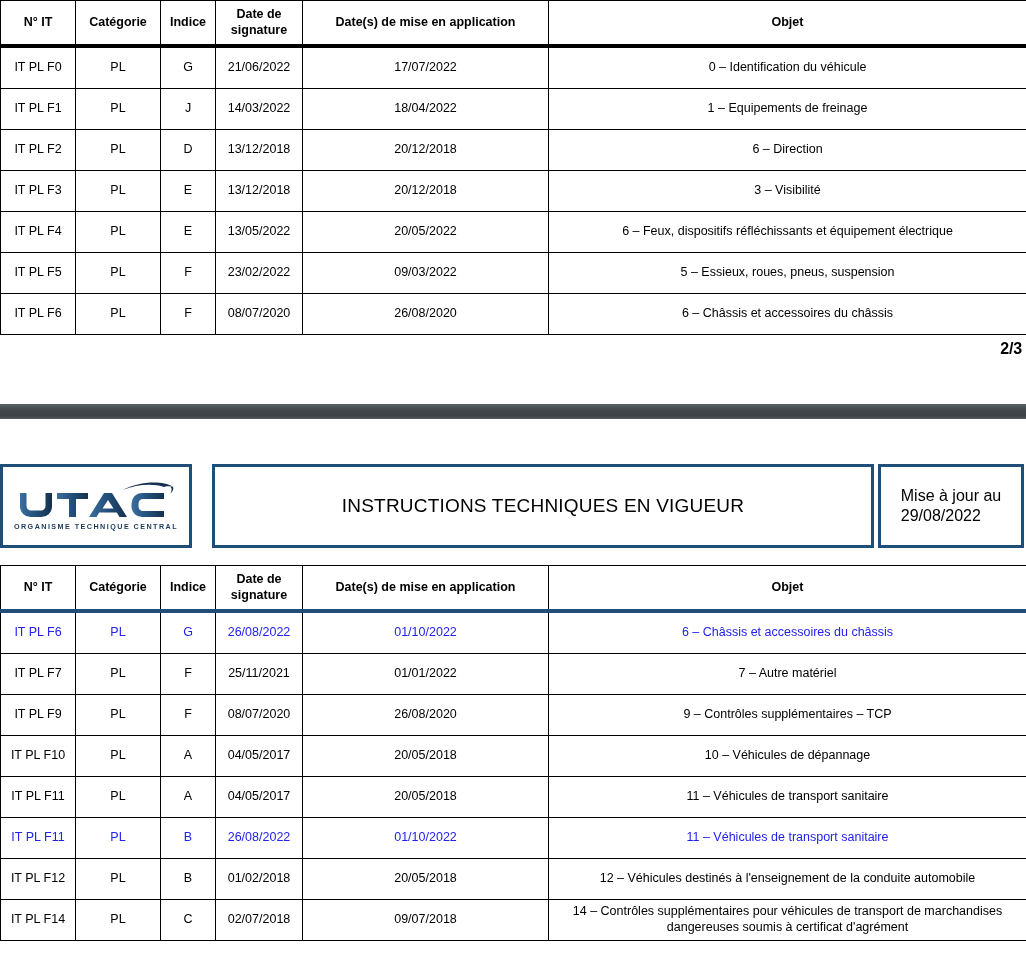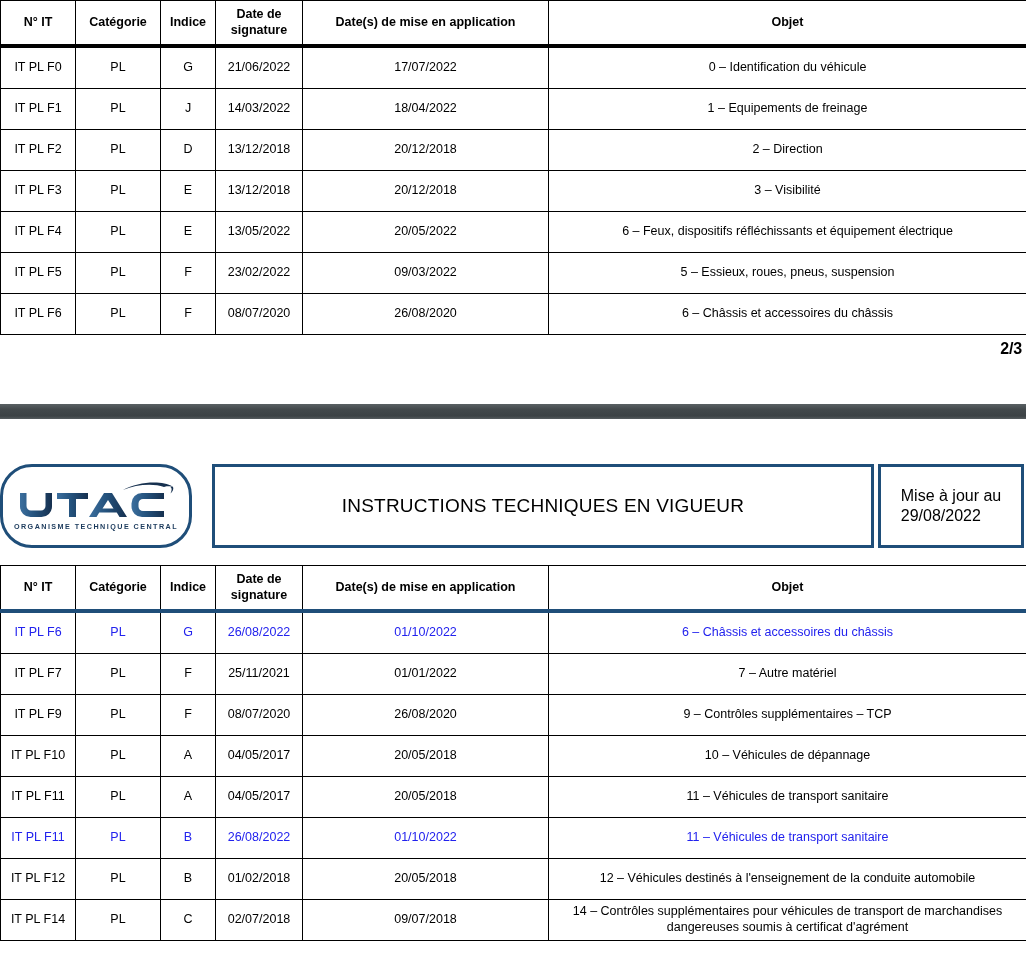--- a/index.html
+++ b/index.html
@@ -95,21 +95,21 @@
     align-items: stretch;
   }
   .hdr-cell {
     border: 3px solid #1F4E79;
     background: #ffffff;
     display: flex;
     align-items: center;
     justify-content: center;
     box-sizing: border-box;
   }
-  .hdr-logo { width: 192px; border-radius: 32px; }
+  .hdr-logo { width: 192px; }
   .hdr-title {
     flex: 1;
     margin-left: 20px;
     font-size: 19px;
     letter-spacing: 0.2px;
   }
   .hdr-date {
     width: 146px;
     margin-left: 4px;
     font-size: 16px;
@@ -175,21 +175,21 @@
           <td>14/03/2022</td>
           <td>18/04/2022</td>
           <td>1 – Equipements de freinage</td>
         </tr>
         <tr>
           <td>IT PL F2</td>
           <td>PL</td>
           <td>D</td>
           <td>13/12/2018</td>
           <td>20/12/2018</td>
-          <td>2 – Direction</td>
+          <td>6 – Direction</td>
         </tr>
         <tr>
           <td>IT PL F3</td>
           <td>PL</td>
           <td>E</td>
           <td>13/12/2018</td>
           <td>20/12/2018</td>
           <td>3 – Visibilité</td>
         </tr>
         <tr>

